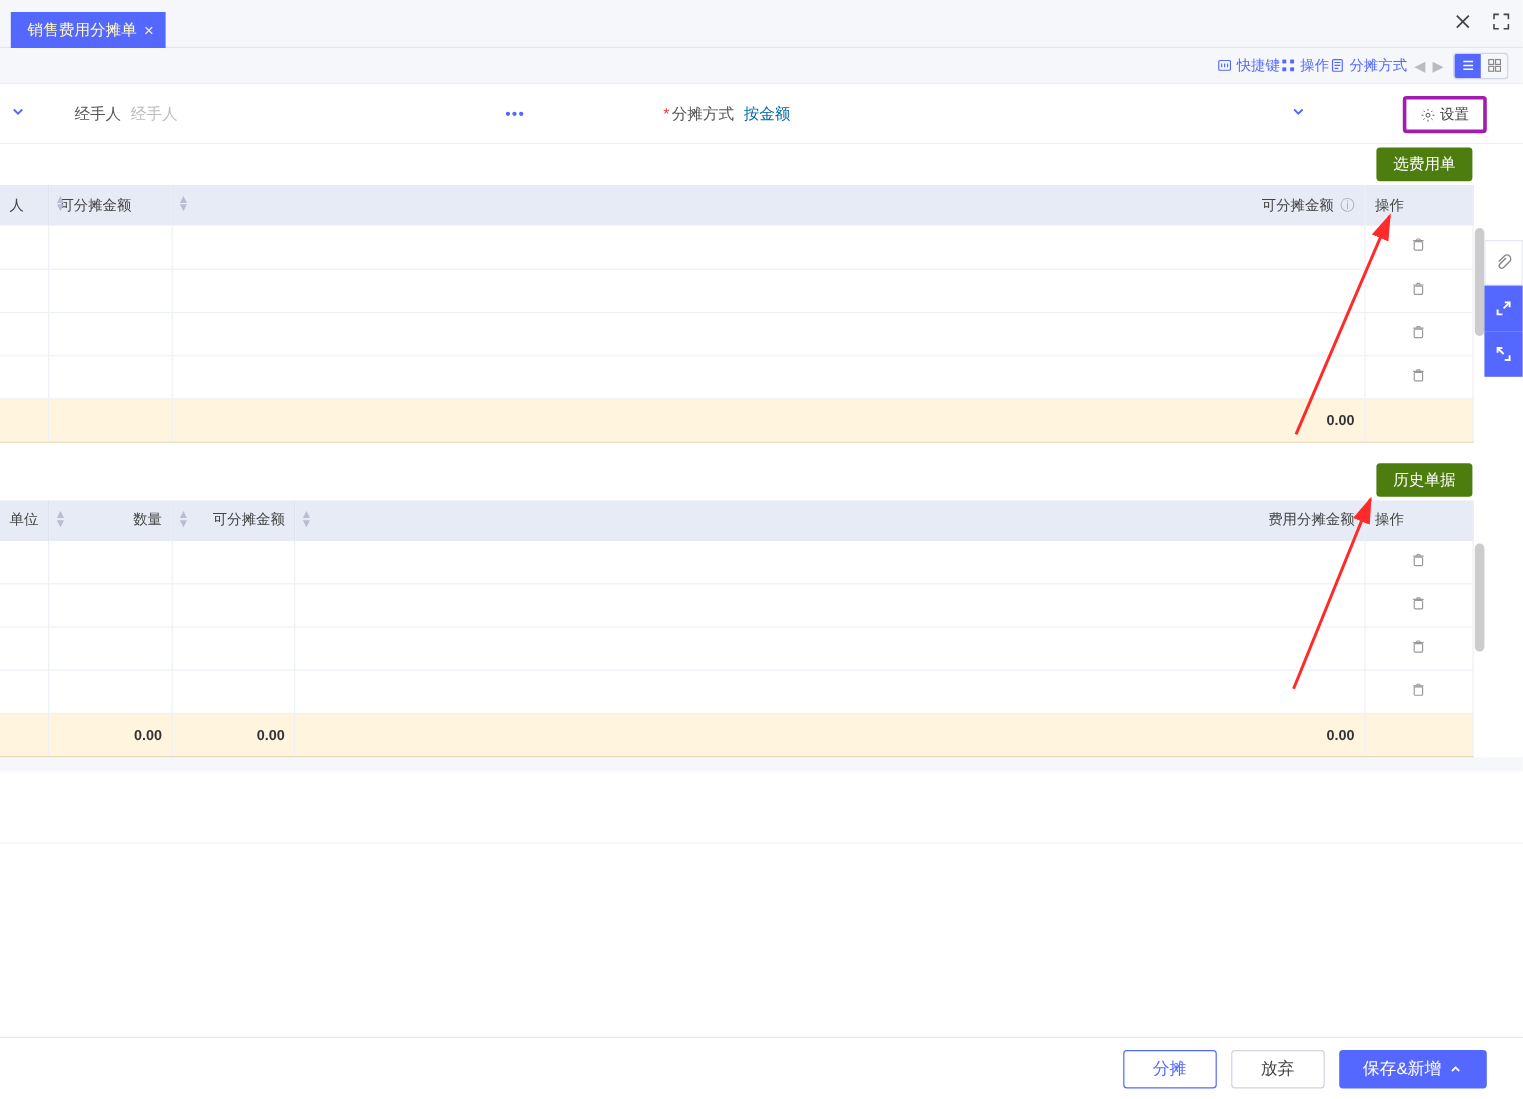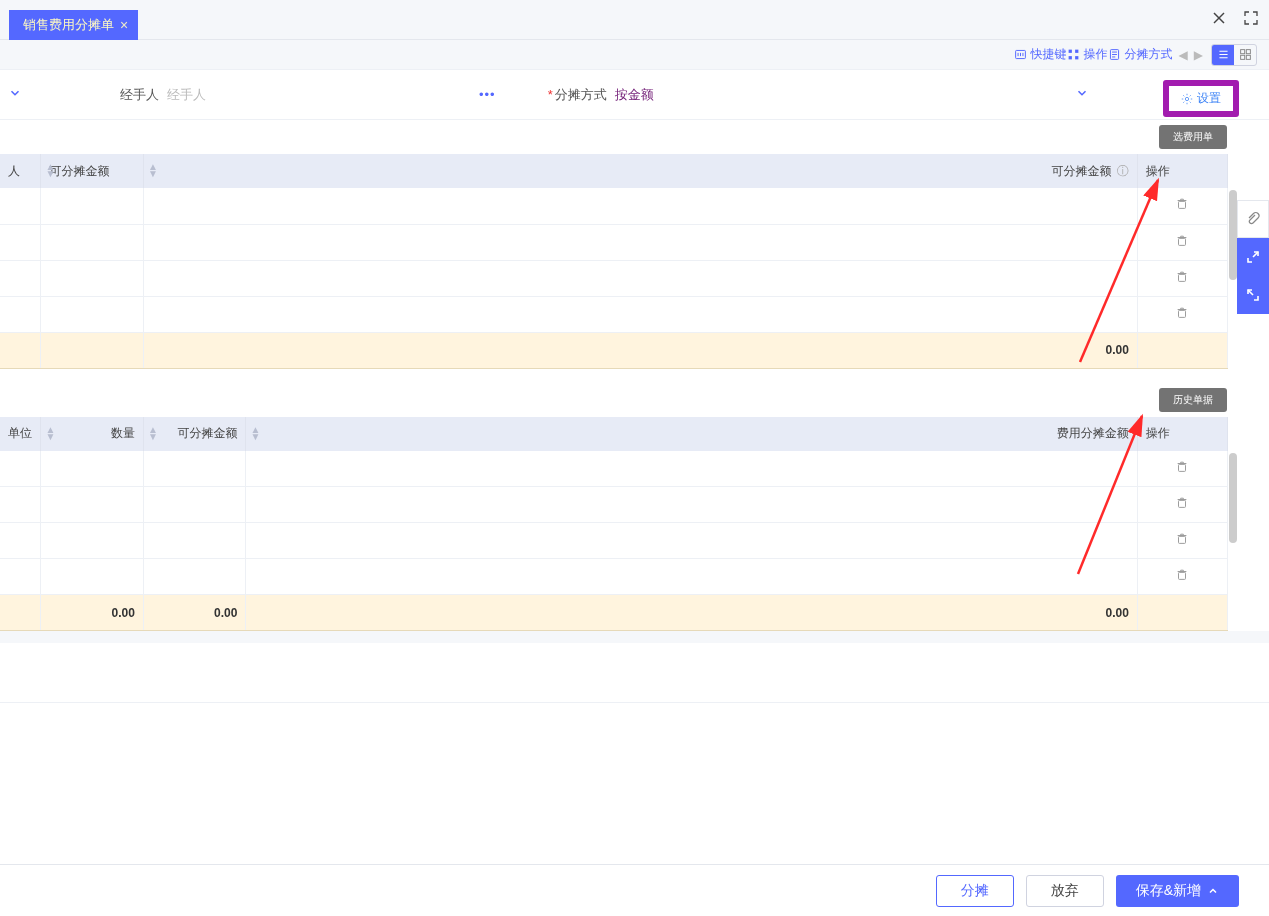--- a/index.html
+++ b/index.html
@@ -20,34 +20,34 @@
   .toolbar .nav { display: flex; align-items: center; gap: 6px; color: #bbb; margin-left: 6px; }
   .toolbar .nav span { cursor: pointer; }
   .toolbar .viewtoggle { display: flex; border: 1px solid #d0d3e0; border-radius: 3px; overflow: hidden; margin-left: 8px; }
   .toolbar .viewtoggle span { width: 22px; height: 20px; display: flex; align-items: center; justify-content: center; }
   .toolbar .viewtoggle .active { background: #5468ff; }
   .toolbar .viewtoggle svg { width: 13px; height: 13px; }
 
   
   .formrow { height: 50px; display: flex; align-items: center; padding: 0 0 0 0; position: relative; border-bottom: 1px solid #edf0f5; }
   .formrow .chev { color: #5468ff; margin-left: 8px; }
-  .formrow .field { display: flex; align-items: center; gap: 8px; margin-left: 98px; }
+  .formrow .field { display: flex; align-items: center; gap: 8px; margin-left: 40px; }
   .formrow .field .label { color: #555; font-size: 13px; }
   .formrow .field .req { color: #e33; margin-right: 2px; }
   .formrow .field .val { min-width: 300px; color: #bbb; font-size: 13px; position: relative; }
-  .formrow .field .val.dark { color: #701a75; }
+  .formrow .field .val.dark { color: #0369a1; }
   .formrow .dots { color: #5468ff; letter-spacing: 1px; margin-left: 4px; cursor: pointer; }
-  .formrow .field2 { margin-left: 52px; }
+  .formrow .field2 { margin-left: 115px; }
   .formrow .chev2 { color: #5468ff; position: absolute; right: 180px; top: 16px; }
-  .formrow .settings { position: absolute; right: 30px; top: 10px; border: 6px solid #a21caf; color: #3b82f6; border-radius: 3px; padding: 4px 12px; display: flex; align-items: center; gap: 4px; cursor: pointer; font-size: 12px; }
+  .formrow .settings { position: absolute; right: 30px; top: 10px; border: 3px solid #a21caf; color: #404040; border-radius: 3px; padding: 4px 12px; display: flex; align-items: center; gap: 4px; cursor: pointer; font-size: 12px; }
   .formrow .settings svg { width: 12px; height: 12px; }
 
   
   .sectionbtnrow { height: 34px; display: flex; justify-content: flex-end; align-items: center; padding-right: 42px; }
-  .btn-primary { background: #737373; color: #fff; border: none; border-radius: 3px; padding: 5px 14px; font-size: 10px; cursor: pointer; }
+  .btn-primary { background: #4d7c0f; color: #fff; border: none; border-radius: 3px; padding: 5px 14px; font-size: 13px; cursor: pointer; }
   .btn-outline { background: #fff; color: #5468ff; border: 1px solid #5468ff; border-radius: 3px; padding: 6px 24px; font-size: 14px; cursor: pointer; }
   .btn-plain { background: #fff; color: #444; border: 1px solid #d0d3e0; border-radius: 3px; padding: 6px 24px; font-size: 14px; cursor: pointer; }
   .btn-save { background: #5468ff; color: #fff; border: none; border-radius: 3px; padding: 7px 20px; font-size: 14px; cursor: pointer; display: flex; align-items: center; gap: 6px; }
 
   
   .tablewrap { position: relative; }
   .table { width: 1228px; border-collapse: collapse; }
   .table th { background: #e7ebf6; font-weight: normal; color: #444; height: 34px; border-right: 1px solid #dfe3ee; font-size: 12px; padding: 0 8px; position: relative; }
   .table th .sort { color: #b8bed0; position: absolute; left: 4px; top: 9px; font-size: 10px; line-height: 7px; }
   .table th .help { color: #aaa; margin-left: 2px; }

